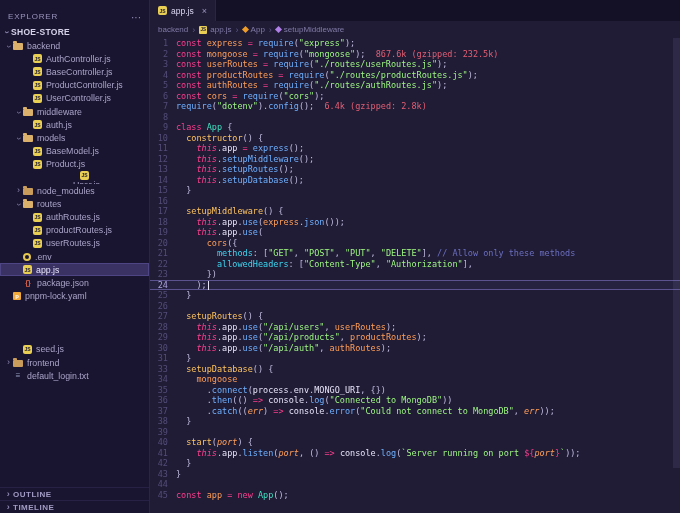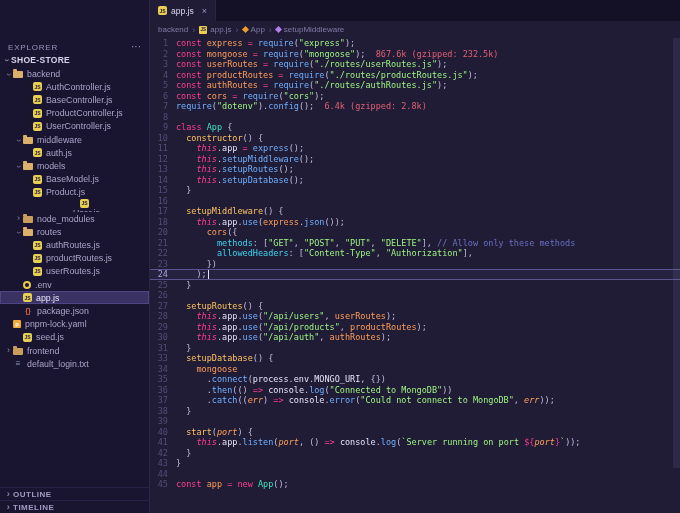--- a/index.html
+++ b/index.html
@@ -3,23 +3,23 @@
 <meta charset="utf-8">
 <style>
   * { margin:0; padding:0; box-sizing:border-box; }
   html,body { width:680px; height:513px; overflow:hidden; background:#201c36;
     font-family:"Liberation Sans", sans-serif; }
   body { display:flex; }
 
   
   .sidebar { width:150px; height:513px; background:#191530; display:flex;
     flex-direction:column; border-right:1px solid #2a2445; flex:none; }
-  .explorer-header { height:20px; display:flex; align-items:flex-end;
-    justify-content:space-between; padding:0 8px; color:#9b95bd; font-size:8px;
-    letter-spacing:0.8px; flex:none;margin-top:32px; }
+  .explorer-header { height:20px; display:flex; align-items:flex-start;
+    justify-content:space-between; padding:12px 8px; color:#9b95bd; font-size:8px;
+    letter-spacing:0.8px; flex:none; }
   .more { font-size:10px; color:#9b95bd; cursor:pointer; letter-spacing:0; }
   .root-row { height:15px; display:flex; align-items:center; padding-left:2px;
     color:#d6d2ea; font-size:8.5px; font-weight:bold; letter-spacing:0.3px; flex:none; }
   .tree { flex:1; overflow:hidden; }
   .tree-row { height:13.2px; display:flex; align-items:center; color:#aba5c9;
     font-size:8.8px; cursor:pointer; white-space:nowrap; }
   .tree-row.selected { background:#393262; color:#e8e4fa; outline:1px solid #4d4584; outline-offset:-1px; }
   .chev { display:inline-block; width:9px; color:#8d87b0; font-size:9px; line-height:9px;
     text-align:center; flex:none; transform-origin:45% 55%; }
   .chev.open { transform:rotate(90deg); }
@@ -202,21 +202,21 @@
       <div class="tree-row" style="padding-left: 14px;">
         <span class="chev-spacer"></span>
         <span class="fic ic-json">{}</span>
         <span class="tree-label">package.json</span>
       </div>
       <div class="tree-row" style="padding-left: 4px;">
         <span class="chev-spacer"></span>
         <span class="fic ic-yaml">p</span>
         <span class="tree-label">pnpm-lock.yaml</span>
       </div>
-      <div class="tree-row" style="padding-left: 14px;">
+      <div class="tree-row" style="padding-left: 14px; margin-top: 40px;">
         <span class="chev-spacer"></span>
         <span class="fic ic-js">JS</span>
         <span class="tree-label">seed.js</span>
       </div>
       <div class="tree-row" style="padding-left: 4px;">
         <span class="chev">›</span>
         <span class="fic ic-folder"></span>
         <span class="tree-label">frontend</span>
       </div>
       <div class="tree-row" style="padding-left: 4px;">
@@ -278,20 +278,21 @@
       <div class="code-line"><span class="ln">9</span><span class="lc"><span class="tk-kw">class </span><span class="tk-cls">App </span><span class="tk-pu">{</span></span></div>
       <div class="code-line"><span class="ln">10</span><span class="lc"><span class="tk-pu">  </span><span class="tk-mth">constructor</span><span class="tk-pu">() {</span></span></div>
       <div class="code-line"><span class="ln">11</span><span class="lc"><span class="tk-pu">    </span><span class="tk-th">this</span><span class="tk-pu">.</span><span class="tk-pr">app</span><span class="tk-op"> = </span><span class="tk-fn">express</span><span class="tk-pu">();</span></span></div>
       <div class="code-line"><span class="ln">12</span><span class="lc"><span class="tk-pu">    </span><span class="tk-th">this</span><span class="tk-pu">.</span><span class="tk-fn">setupMiddleware</span><span class="tk-pu">();</span></span></div>
       <div class="code-line"><span class="ln">13</span><span class="lc"><span class="tk-pu">    </span><span class="tk-th">this</span><span class="tk-pu">.</span><span class="tk-fn">setupRoutes</span><span class="tk-pu">();</span></span></div>
       <div class="code-line"><span class="ln">14</span><span class="lc"><span class="tk-pu">    </span><span class="tk-th">this</span><span class="tk-pu">.</span><span class="tk-fn">setupDatabase</span><span class="tk-pu">();</span></span></div>
       <div class="code-line"><span class="ln">15</span><span class="lc"><span class="tk-pu">  }</span></span></div>
       <div class="code-line"><span class="ln">16</span><span class="lc"></span></div>
       <div class="code-line"><span class="ln">17</span><span class="lc"><span class="tk-pu">  </span><span class="tk-mth">setupMiddleware</span><span class="tk-pu">() {</span></span></div>
       <div class="code-line"><span class="ln">18</span><span class="lc"><span class="tk-pu">    </span><span class="tk-th">this</span><span class="tk-pu">.</span><span class="tk-pr">app</span><span class="tk-pu">.</span><span class="tk-fn">use</span><span class="tk-pu">(</span><span class="tk-var">express</span><span class="tk-pu">.</span><span class="tk-fn">json</span><span class="tk-pu">());</span></span></div>
+      <div class="code-line"><span class="ln">19</span><span class="lc"><span class="tk-pu">    </span><span class="tk-th">this</span><span class="tk-pu">.</span><span class="tk-pr">app</span><span class="tk-pu">.</span><span class="tk-fn">use</span><span class="tk-pu">(</span></span></div>
       <div class="code-line"><span class="ln">20</span><span class="lc"><span class="tk-pu">      </span><span class="tk-var">cors</span><span class="tk-pu">({</span></span></div>
       <div class="code-line"><span class="ln">21</span><span class="lc"><span class="tk-pu">        </span><span class="tk-key">methods</span><span class="tk-pu">: [</span><span class="tk-str">"GET"</span><span class="tk-pu">, </span><span class="tk-str">"POST"</span><span class="tk-pu">, </span><span class="tk-str">"PUT"</span><span class="tk-pu">, </span><span class="tk-str">"DELETE"</span><span class="tk-pu">], </span><span class="tk-cm">// Allow only these methods</span></span></div>
       <div class="code-line"><span class="ln">22</span><span class="lc"><span class="tk-pu">        </span><span class="tk-key">allowedHeaders</span><span class="tk-pu">: [</span><span class="tk-str">"Content-Type"</span><span class="tk-pu">, </span><span class="tk-str">"Authorization"</span><span class="tk-pu">],</span></span></div>
       <div class="code-line"><span class="ln">23</span><span class="lc"><span class="tk-pu">      })</span></span></div>
       <div class="code-line cur"><span class="ln">24</span><span class="lc"><span class="tk-pu">    );</span><span class="caret"></span></span></div>
       <div class="code-line"><span class="ln">25</span><span class="lc"><span class="tk-pu">  }</span></span></div>
       <div class="code-line"><span class="ln">26</span><span class="lc"></span></div>
       <div class="code-line"><span class="ln">27</span><span class="lc"><span class="tk-pu">  </span><span class="tk-mth">setupRoutes</span><span class="tk-pu">() {</span></span></div>
       <div class="code-line"><span class="ln">28</span><span class="lc"><span class="tk-pu">    </span><span class="tk-th">this</span><span class="tk-pu">.</span><span class="tk-pr">app</span><span class="tk-pu">.</span><span class="tk-fn">use</span><span class="tk-pu">(</span><span class="tk-str">"/api/users"</span><span class="tk-pu">, </span><span class="tk-var">userRoutes</span><span class="tk-pu">);</span></span></div>
       <div class="code-line"><span class="ln">29</span><span class="lc"><span class="tk-pu">    </span><span class="tk-th">this</span><span class="tk-pu">.</span><span class="tk-pr">app</span><span class="tk-pu">.</span><span class="tk-fn">use</span><span class="tk-pu">(</span><span class="tk-str">"/api/products"</span><span class="tk-pu">, </span><span class="tk-var">productRoutes</span><span class="tk-pu">);</span></span></div>

